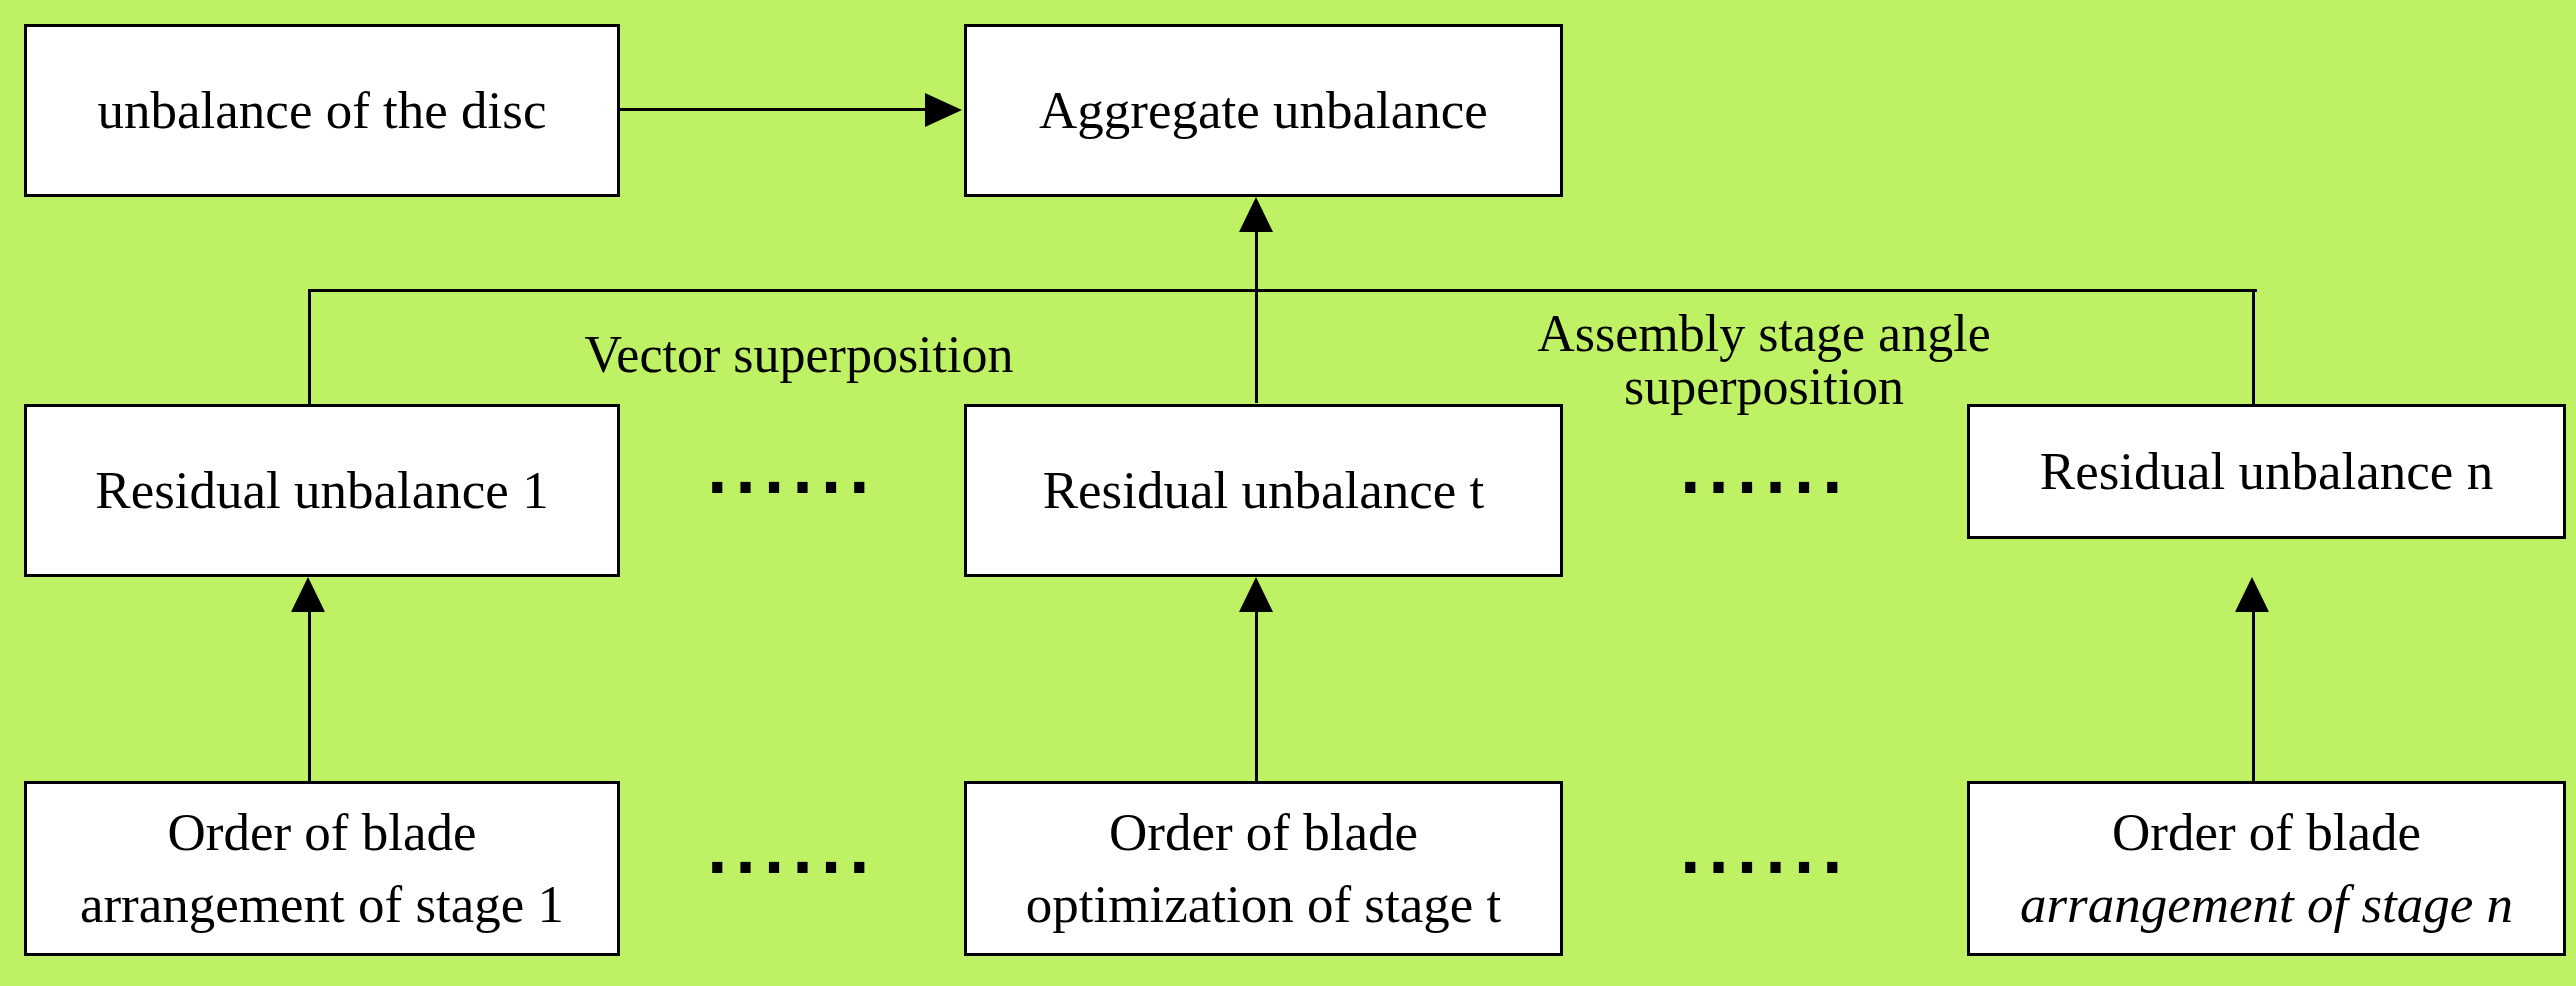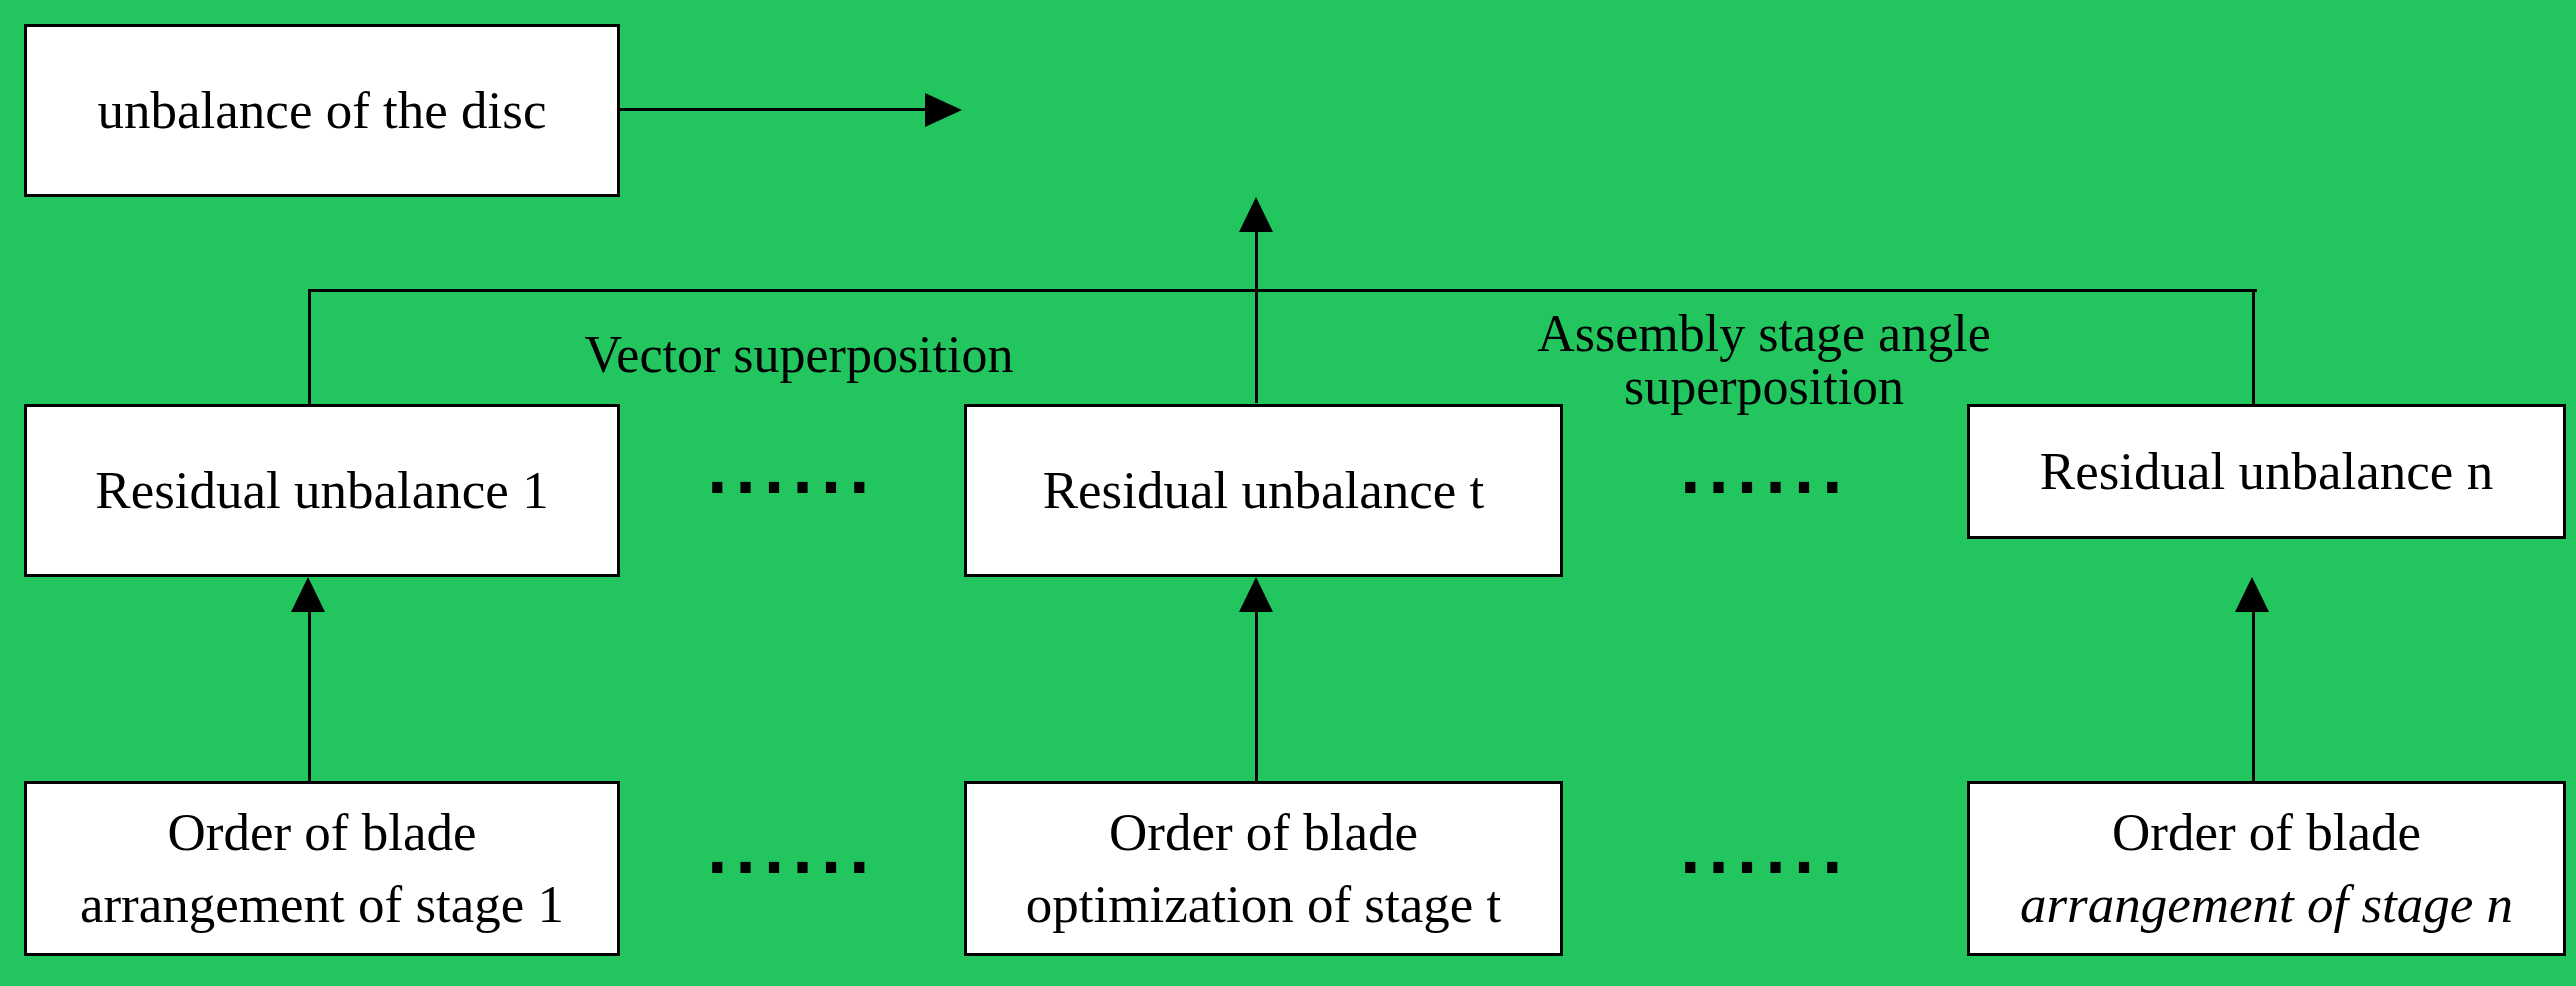--- a/index.html
+++ b/index.html
@@ -4,21 +4,21 @@
 <style>
   html, body {
     margin: 0;
     padding: 0;
     background: #ffffff;
   }
   #canvas {
     position: relative;
     width: 2576px;
     height: 986px;
-    background: #22c55e;
+    background: #bef264;
     font-family: "Liberation Serif", "DejaVu Serif", serif;
     color: #000000;
     overflow: hidden;
   }
   .box {
     position: absolute;
     box-sizing: border-box;
     border: 3.2px solid #000000;
     background: #ffffff;
     display: flex;
@@ -71,20 +71,23 @@
 </style>
 </head>
 <body>
 
 <div id="canvas">
 
   <div class="box" style="left:24px; top:24px; width:596px; height:173px;">
     <span>unbalance of the disc</span>
   </div>
 
+  <div class="box" style="left:964px; top:24px; width:599px; height:173px;">
+    <span>Aggregate unbalance</span>
+  </div>
 
   <div class="hline" style="left:620px; top:108px; width:307px;"></div>
   <div class="arrow-right" style="left:925px; top:93px;"></div>
 
   <div class="arrow-up" style="left:1239px; top:197px;"></div>
   <div class="vline" style="left:1255px; top:230px; height:173px;"></div>
 
   <div class="hline" style="left:308px; top:289px; width:1949px;"></div>
 
   <div class="vline" style="left:308px; top:291px; height:113px;"></div>

